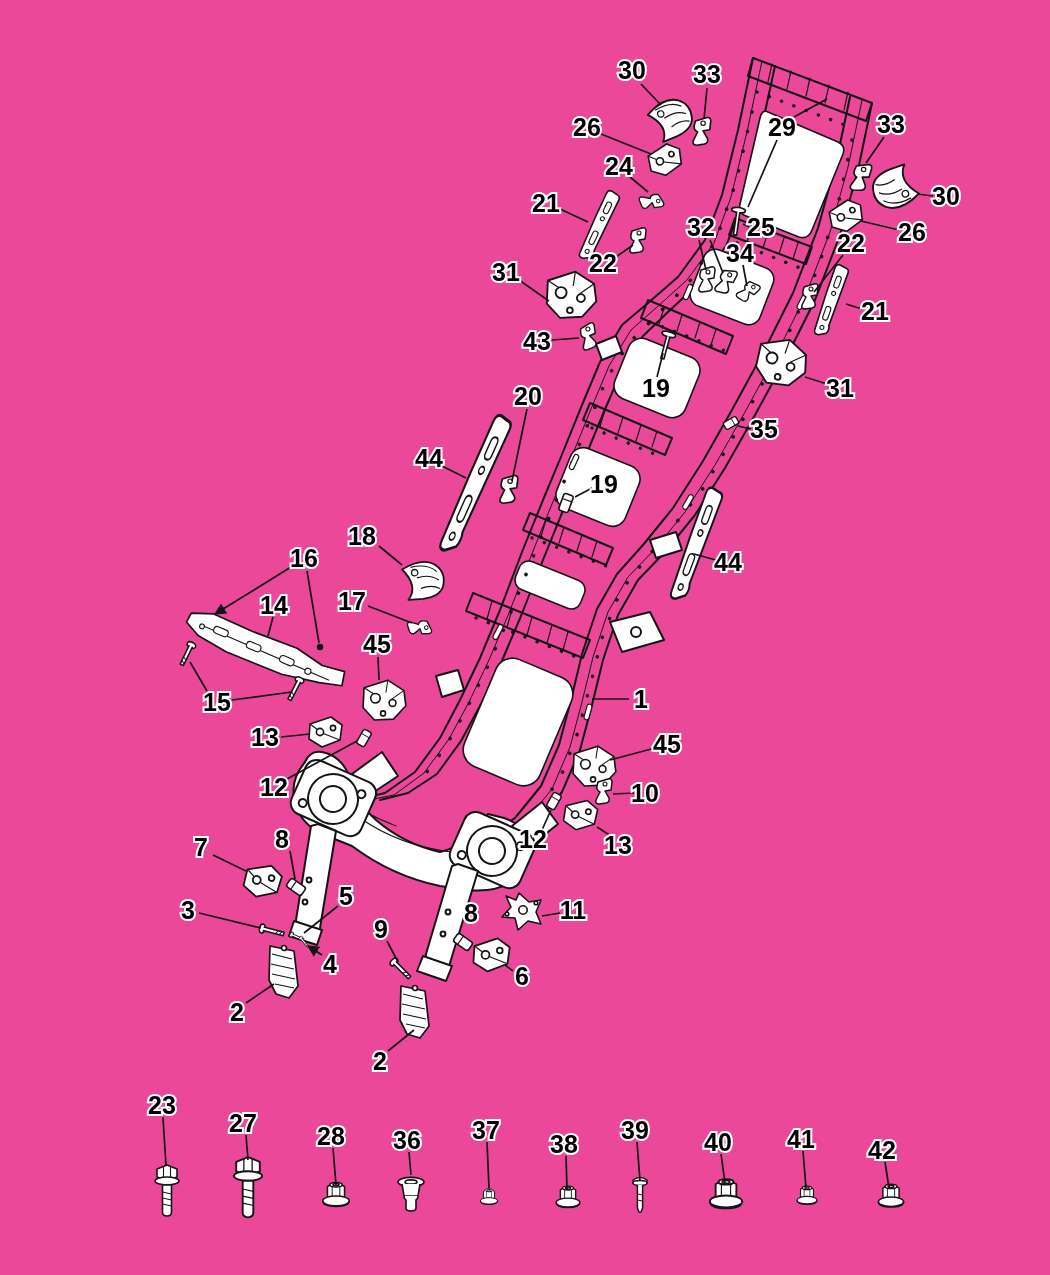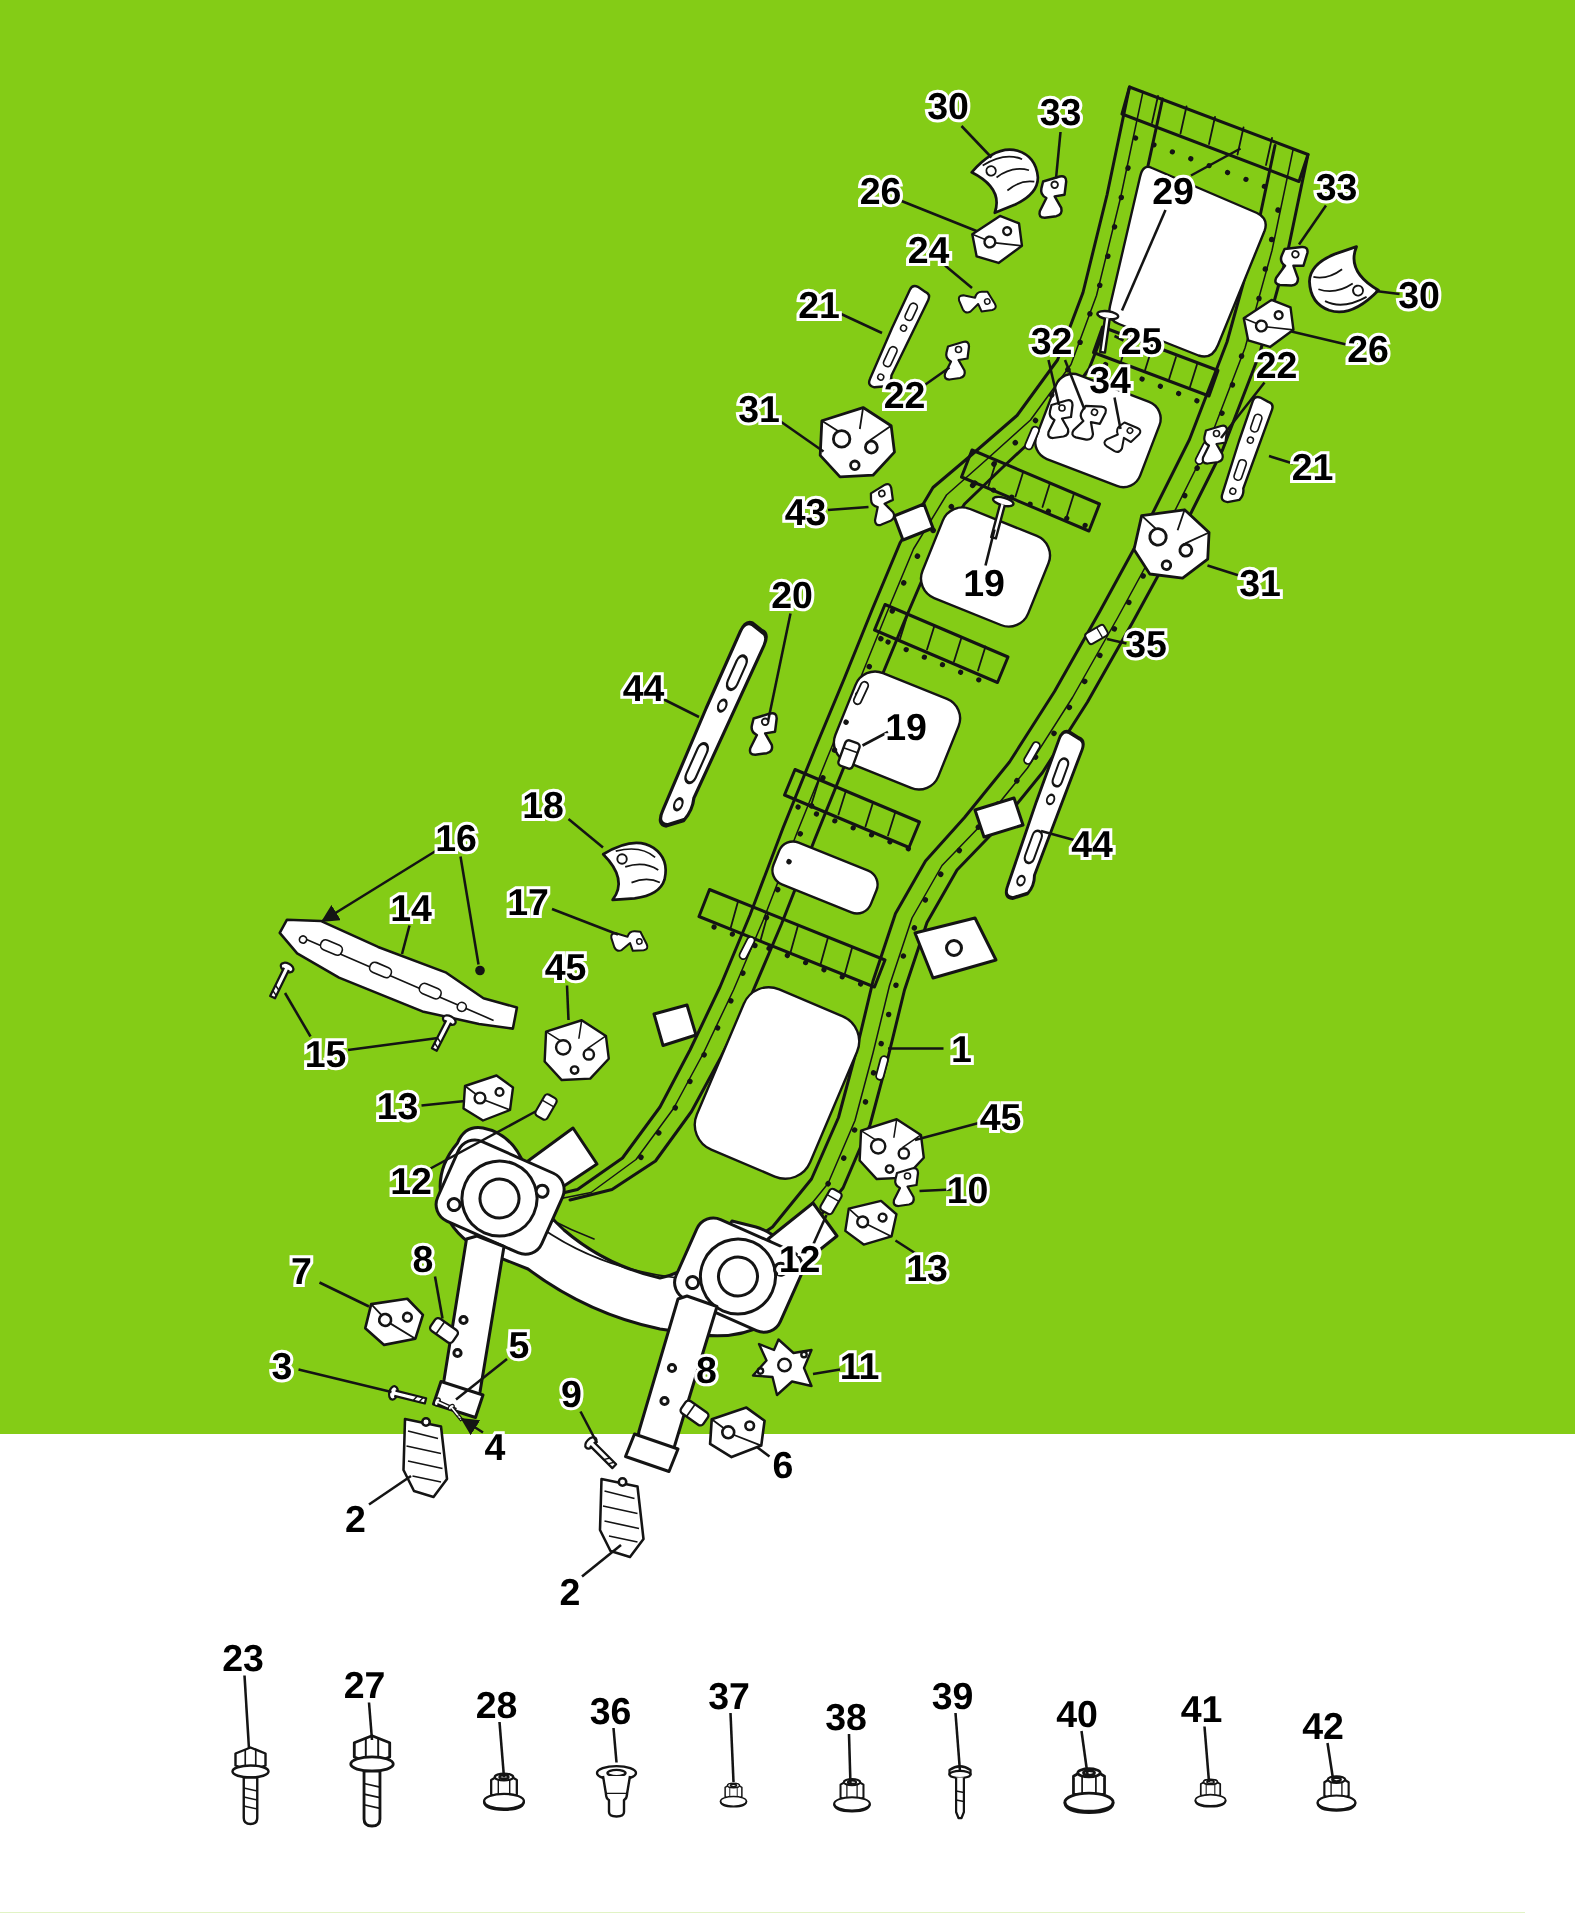--- a/index.html
+++ b/index.html
@@ -1,17 +1,17 @@
 <!DOCTYPE html>
 <html><head>
 <meta charset="utf-8">
 <style>
   html,body{margin:0;padding:0;background:#ffffff;}
   body{width:1050px;height:1275px;overflow:hidden;font-family:"Liberation Sans",sans-serif;}
-  #stage{width:1050px;height:956px;background:#84cc16;position:relative;}
+  #stage{width:1050px;height:1275px;background:#ec4899;position:relative;}
   svg{display:block;}
   .callout-num{font-family:"Liberation Sans","DejaVu Sans",sans-serif;font-weight:bold;font-size:25px;
     fill:#000;text-anchor:middle;paint-order:stroke;stroke:#ffffff;stroke-width:4px;}
   .leader{stroke:#141414;stroke-width:1.7px;fill:none;}
 </style>
 </head>
 <body>
 
 <div id="stage">
 <svg id="diagram-svg" width="1050" height="1275" viewBox="0 0 1050 1275" xmlns="http://www.w3.org/2000/svg">

